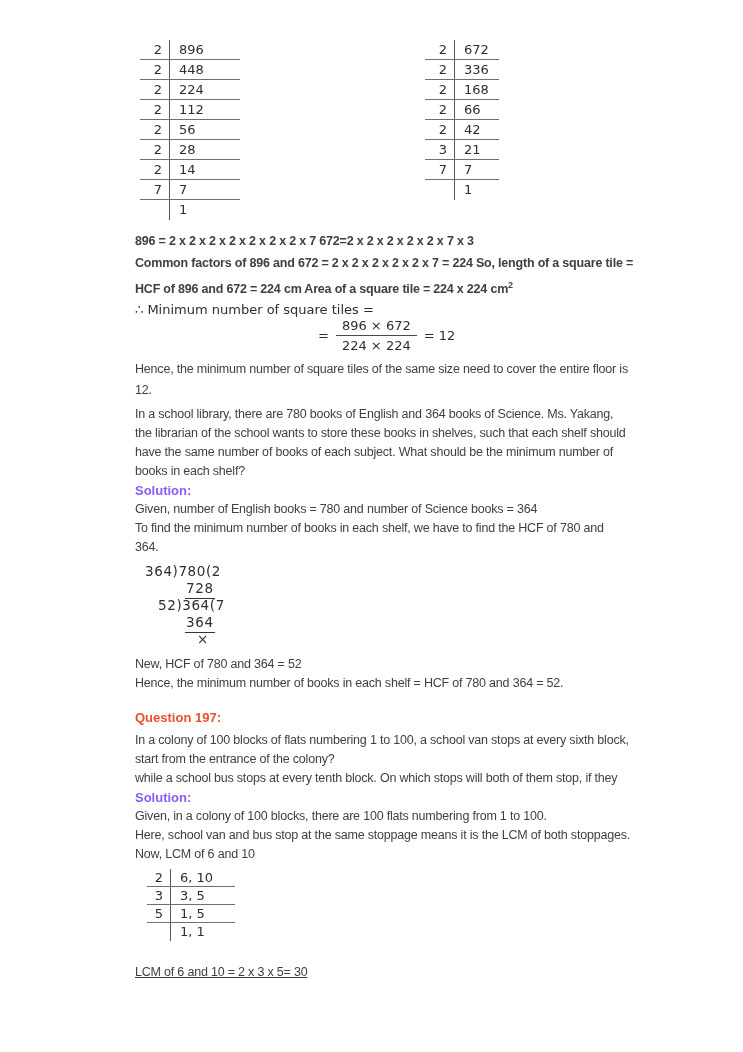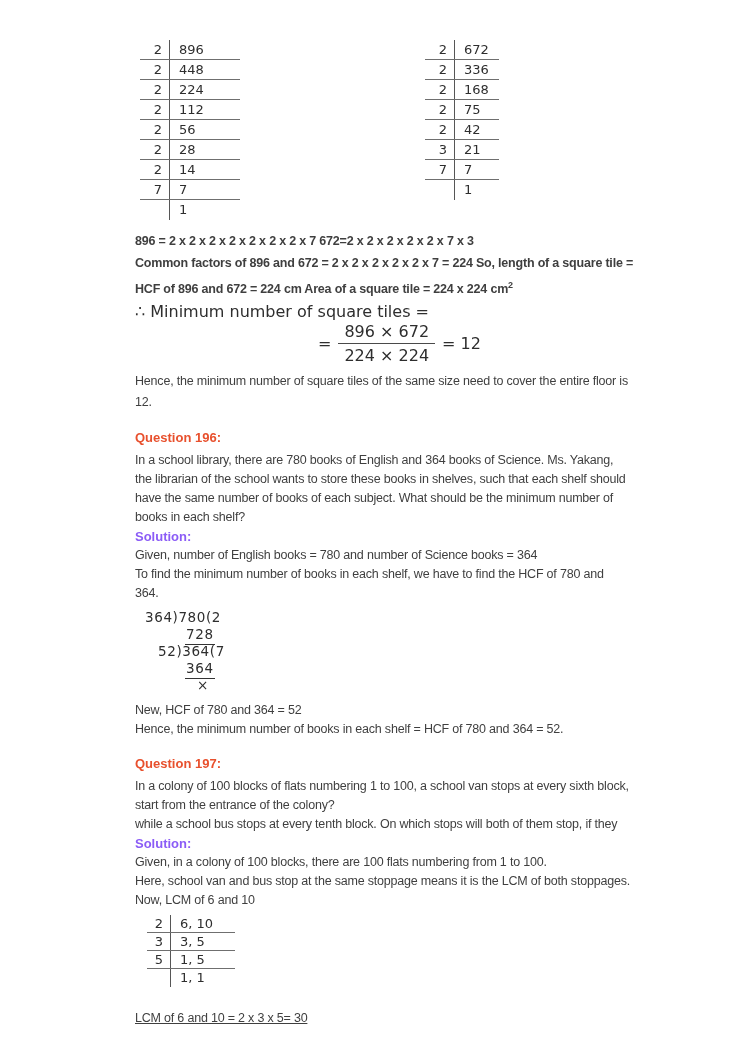--- a/index.html
+++ b/index.html
@@ -21,21 +21,21 @@
   .ft-d { width:30px; text-align:right; padding-right:7px; border-right:1.5px solid #565656; }
   .ft-v { padding-left:9px; flex:1; }
 
   
   .para  { font-size:12.5px; letter-spacing:-0.2px; }
   .para1 { margin-top:10px; line-height:22px;font-weight:bold; }
   .line  { white-space:nowrap; }
   sup { font-size:9px; }
 
   
-  .formula { font-size:16px; }
+  .formula { font-size:13px; }
   .f-line1 { display:flex; align-items:center; margin-top:2px; }
   .f-line2 { display:flex; align-items:center; margin-left:183px; margin-top:1px; }
   .frac { display:inline-block; text-align:center; margin-left:8px; }
   .frac .num { border-bottom:1.2px solid #4a4a4a; padding:0 6px 2px; }
   .frac .den { padding-top:2px; }
   .f-line2 .frac { margin:0 7px 0 7px; }
 
   .hence { margin-top:6px; line-height:21px; }
 
   .q-heading { margin-top:16px; font-size:13px; font-weight:bold; color:#e8502d; height:18px; line-height:18px; }
@@ -113,21 +113,21 @@
       <div class="ft-row">
           <span class="ft-d">2</span>
           <span class="ft-v">336</span>
         </div>
       <div class="ft-row">
           <span class="ft-d">2</span>
           <span class="ft-v">168</span>
         </div>
       <div class="ft-row">
           <span class="ft-d">2</span>
-          <span class="ft-v">75</span>
+          <span class="ft-v">66</span>
         </div>
       <div class="ft-row">
           <span class="ft-d">2</span>
           <span class="ft-v">42</span>
         </div>
       <div class="ft-row">
           <span class="ft-d">3</span>
           <span class="ft-v">21</span>
         </div>
       <div class="ft-row">
@@ -159,21 +159,20 @@
       </span>
       <span>= 12</span>
     </div>
   </div>
 
   <div class="para hence">
     <div class="line">Hence, the minimum number of square tiles of the same size need to cover the entire floor is</div>
     <div class="line">12.</div>
   </div>
 
-  <div class="q-heading">Question 196:</div>
   <div class="para q-body">
     <div class="line">In a school library, there are 780 books of English and 364 books of Science. Ms. Yakang,</div>
     <div class="line">the librarian of the school wants to store these books in shelves, such that each shelf should</div>
     <div class="line">have the same number of books of each subject. What should be the minimum number of</div>
     <div class="line">books in each shelf?</div>
   </div>
   <div class="s-heading">Solution:</div>
   <div class="para s-lines">
     <div class="line">Given, number of English books = 780 and number of Science books = 364</div>
     <div class="line">To find the minimum number of books in each shelf, we have to find the HCF of 780 and</div>

